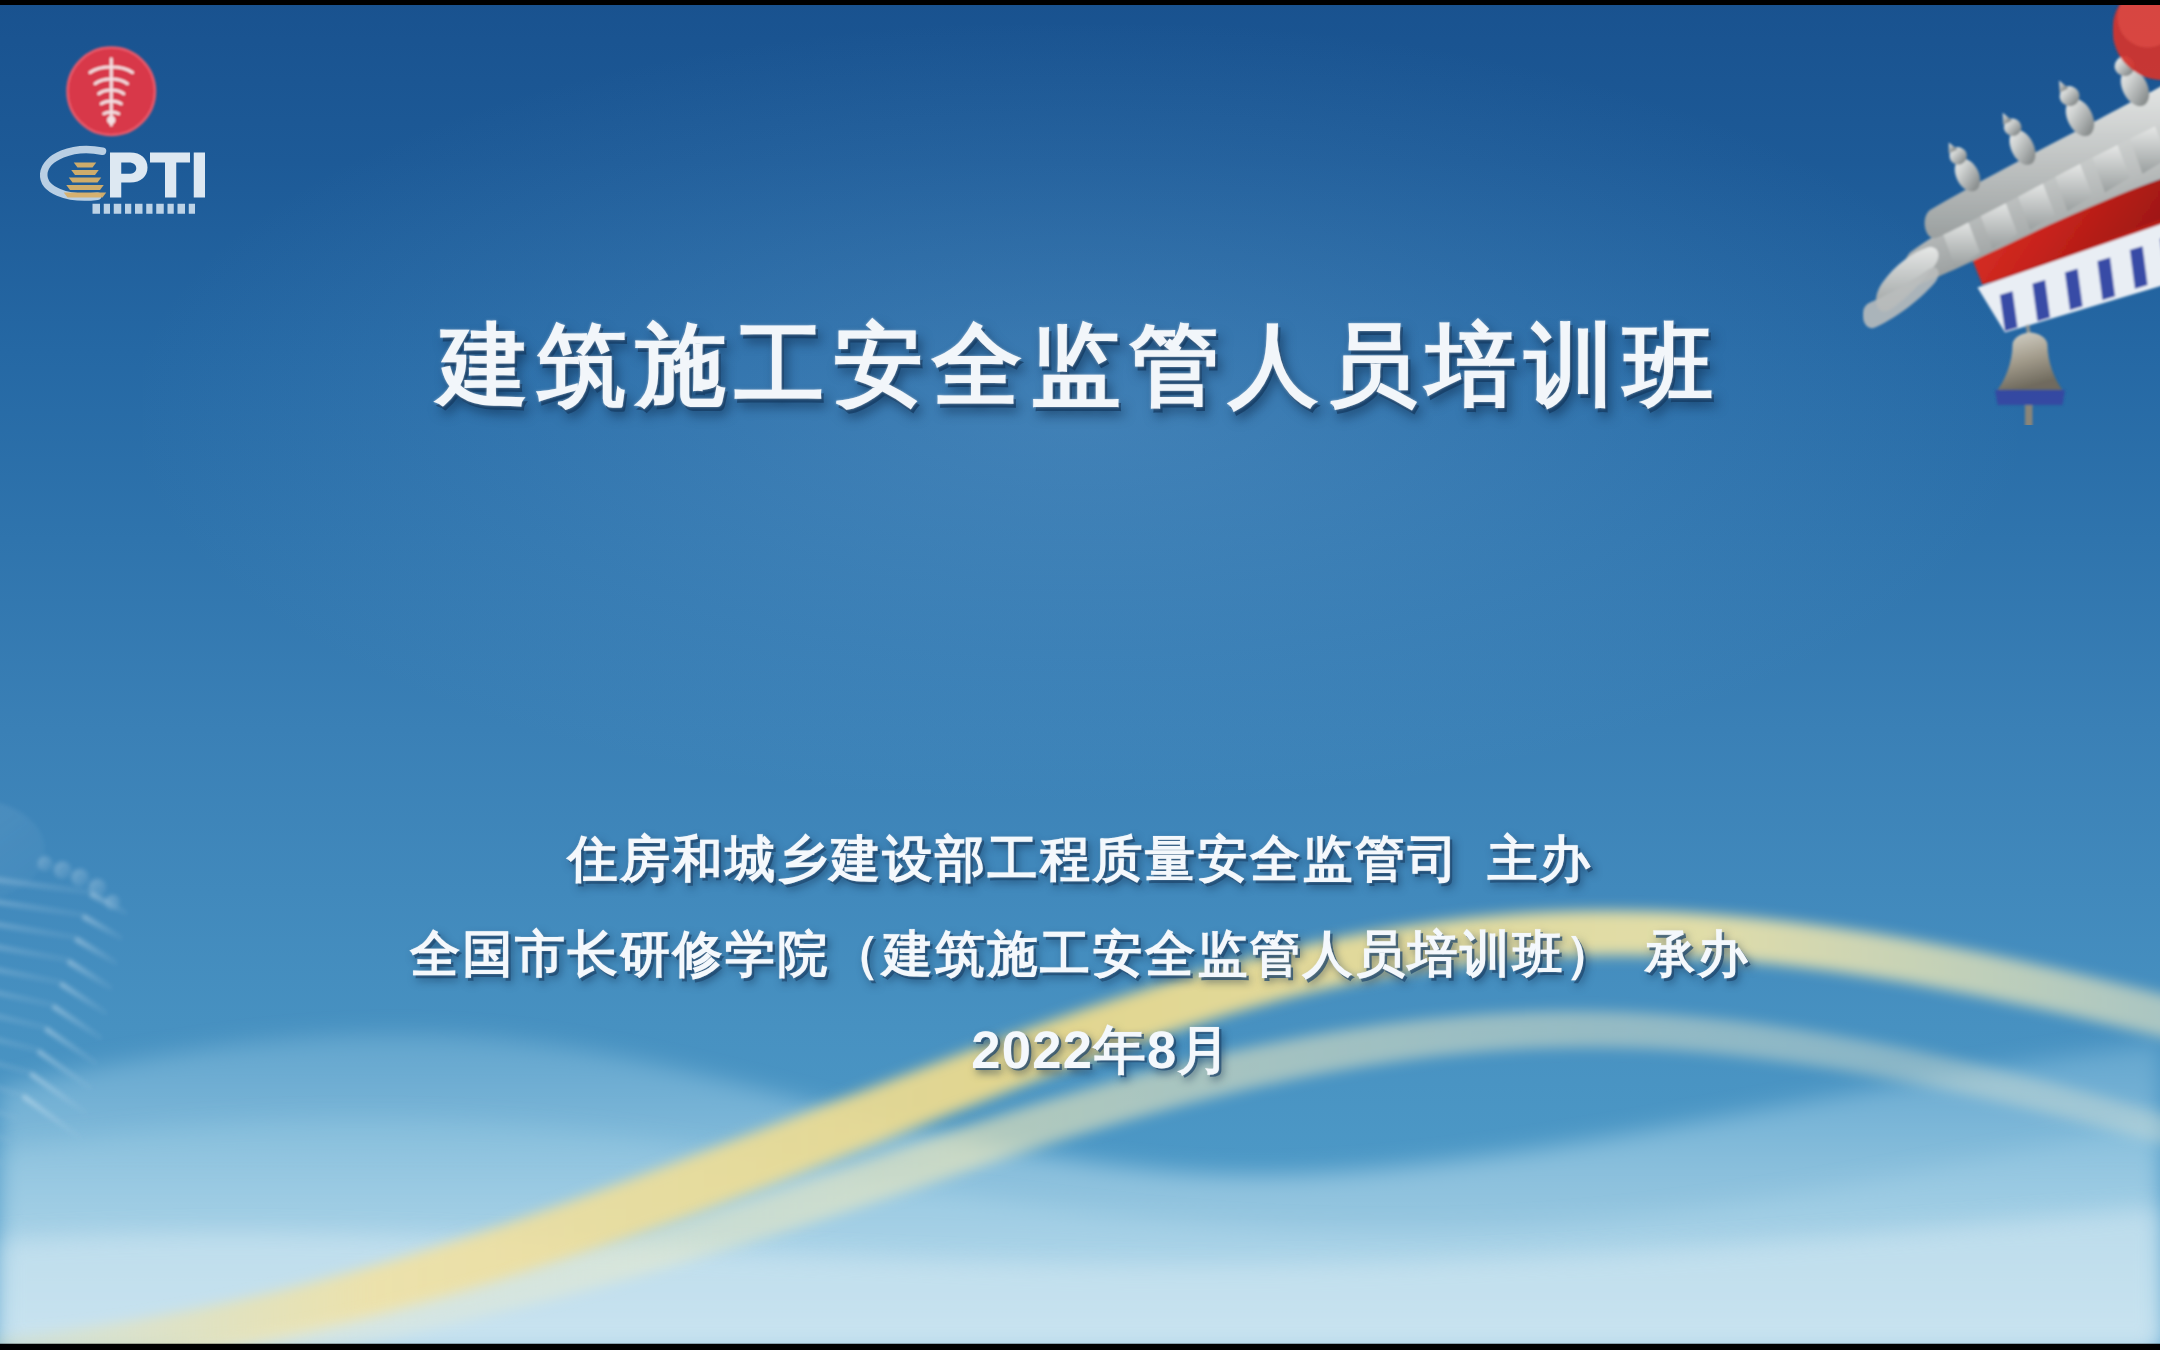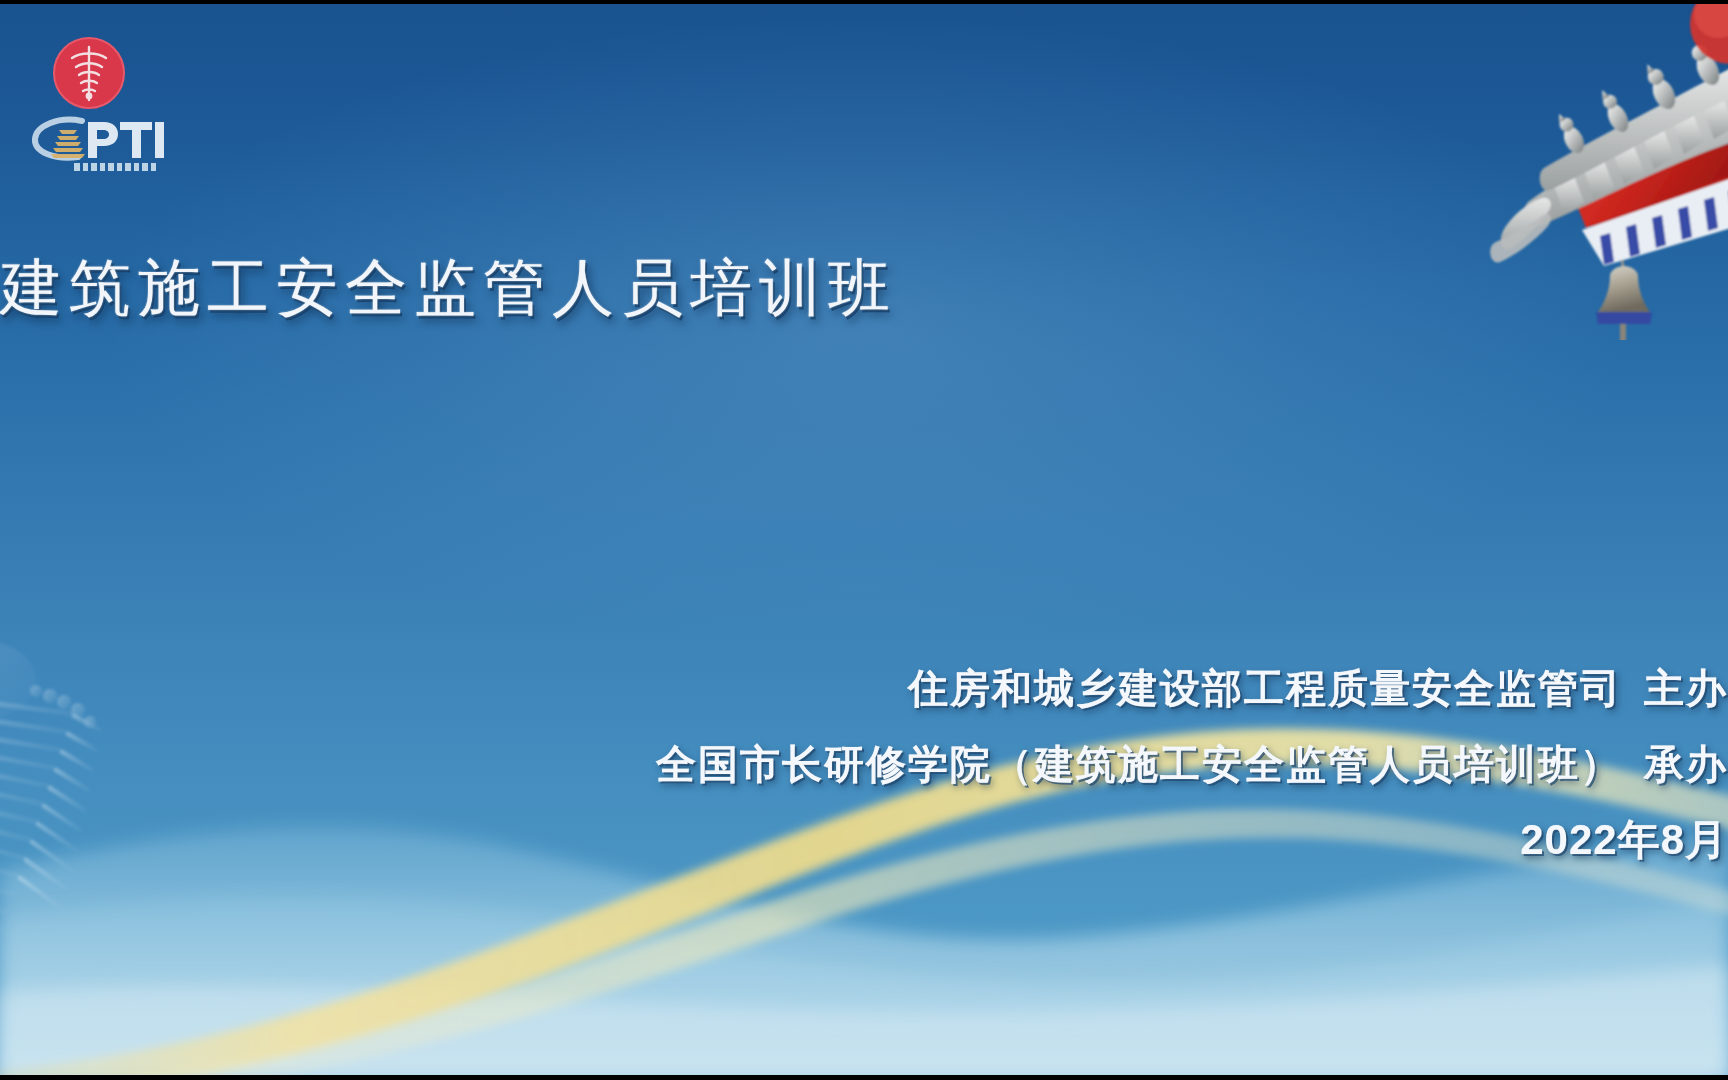--- a/index.html
+++ b/index.html
@@ -110,39 +110,40 @@
     height: 62px;
   }
   .logo-wordmark svg { width: 100%; height: 100%; display: block; }
 
   
   .title {
     position: absolute;
     left: 0;
     right: 0;
     top: 255px;
+    text-align: center;
     z-index: 40;
-    font-size: 62px;
+    font-size: 72px;
     line-height: 1.08;
-    font-weight: 400;
+    font-weight: 700;
     letter-spacing: 7px;
     color: #f2f6fa;
     white-space: nowrap;
     text-shadow:
       0 0 2px rgba(255,255,255,.55),
       2px 3px 0 rgba(22,60,100,.78),
       4px 6px 9px rgba(10,38,70,.60);
   }
 
   .credits {
     position: absolute;
     left: 0;
     right: 0;
     top: 650px;
-    text-align: right;
+    text-align: center;
     z-index: 40;
   }
   .credit-line {
     font-size: 40px;
     line-height: 76px;
     font-weight: 700;
     letter-spacing: 2px;
     color: #f4f8fc;
     white-space: nowrap;
     text-shadow:

